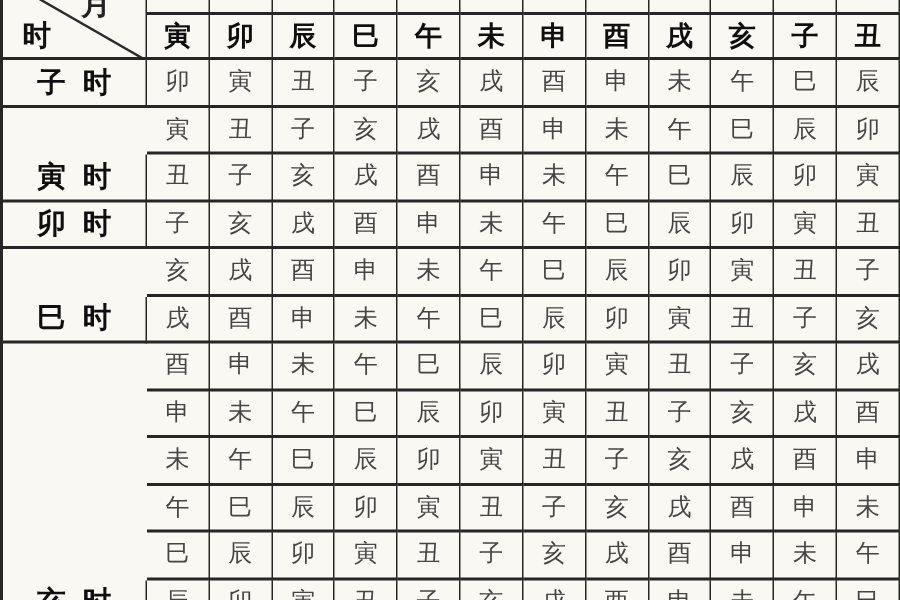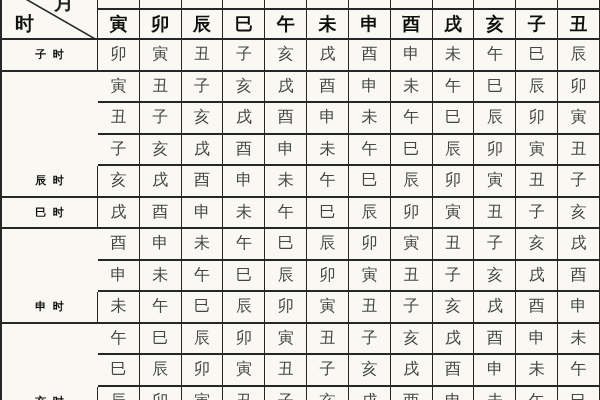--- a/index.html
+++ b/index.html
@@ -65,21 +65,21 @@
     border-bottom: 2px solid #262626;
     font-size: 18px;
     font-weight: 700;
     color: #0f0f0f;
     font-family: "Liberation Sans", sans-serif;
   }
 
   .label-cell {
     border-right: 1px solid #262626;
     border-bottom: 2px solid #262626;
-    font-size: 11px;
+    font-size: 19px;
     font-weight: 700;
     color: #0f0f0f;
     letter-spacing: 0.6em;
     text-indent: 0.6em;
     font-family: "Liberation Sans", sans-serif;
   }
 
   .data-cell {
     border-right: 1px solid #262626;
     border-bottom: 2px solid #262626;
@@ -144,45 +144,46 @@
       <div class="cell data-cell" style="grid-area: 4 / 4;">子</div>
       <div class="cell data-cell" style="grid-area: 4 / 5;">亥</div>
       <div class="cell data-cell" style="grid-area: 4 / 6;">戌</div>
       <div class="cell data-cell" style="grid-area: 4 / 7;">酉</div>
       <div class="cell data-cell" style="grid-area: 4 / 8;">申</div>
       <div class="cell data-cell" style="grid-area: 4 / 9;">未</div>
       <div class="cell data-cell" style="grid-area: 4 / 10;">午</div>
       <div class="cell data-cell" style="grid-area: 4 / 11;">巳</div>
       <div class="cell data-cell" style="grid-area: 4 / 12;">辰</div>
       <div class="cell data-cell" style="grid-area: 4 / 13;">卯</div>
+      <div class="cell label-cell" style="grid-area: 5 / 1;">寅时</div>
       <div class="cell data-cell" style="grid-area: 5 / 2;">丑</div>
       <div class="cell data-cell" style="grid-area: 5 / 3;">子</div>
       <div class="cell data-cell" style="grid-area: 5 / 4;">亥</div>
       <div class="cell data-cell" style="grid-area: 5 / 5;">戌</div>
       <div class="cell data-cell" style="grid-area: 5 / 6;">酉</div>
       <div class="cell data-cell" style="grid-area: 5 / 7;">申</div>
       <div class="cell data-cell" style="grid-area: 5 / 8;">未</div>
       <div class="cell data-cell" style="grid-area: 5 / 9;">午</div>
       <div class="cell data-cell" style="grid-area: 5 / 10;">巳</div>
       <div class="cell data-cell" style="grid-area: 5 / 11;">辰</div>
       <div class="cell data-cell" style="grid-area: 5 / 12;">卯</div>
       <div class="cell data-cell" style="grid-area: 5 / 13;">寅</div>
+      <div class="cell label-cell" style="grid-area: 6 / 1;">卯时</div>
       <div class="cell data-cell" style="grid-area: 6 / 2;">子</div>
       <div class="cell data-cell" style="grid-area: 6 / 3;">亥</div>
       <div class="cell data-cell" style="grid-area: 6 / 4;">戌</div>
       <div class="cell data-cell" style="grid-area: 6 / 5;">酉</div>
       <div class="cell data-cell" style="grid-area: 6 / 6;">申</div>
       <div class="cell data-cell" style="grid-area: 6 / 7;">未</div>
       <div class="cell data-cell" style="grid-area: 6 / 8;">午</div>
       <div class="cell data-cell" style="grid-area: 6 / 9;">巳</div>
       <div class="cell data-cell" style="grid-area: 6 / 10;">辰</div>
       <div class="cell data-cell" style="grid-area: 6 / 11;">卯</div>
       <div class="cell data-cell" style="grid-area: 6 / 12;">寅</div>
       <div class="cell data-cell" style="grid-area: 6 / 13;">丑</div>
-      <div class="cell label-cell" style="grid-area: 7 / 1;">辰时</div>
       <div class="cell data-cell" style="grid-area: 7 / 2;">亥</div>
       <div class="cell data-cell" style="grid-area: 7 / 3;">戌</div>
       <div class="cell data-cell" style="grid-area: 7 / 4;">酉</div>
       <div class="cell data-cell" style="grid-area: 7 / 5;">申</div>
       <div class="cell data-cell" style="grid-area: 7 / 6;">未</div>
       <div class="cell data-cell" style="grid-area: 7 / 7;">午</div>
       <div class="cell data-cell" style="grid-area: 7 / 8;">巳</div>
       <div class="cell data-cell" style="grid-area: 7 / 9;">辰</div>
       <div class="cell data-cell" style="grid-area: 7 / 10;">卯</div>
       <div class="cell data-cell" style="grid-area: 7 / 11;">寅</div>
@@ -218,21 +219,20 @@
       <div class="cell data-cell" style="grid-area: 10 / 4;">午</div>
       <div class="cell data-cell" style="grid-area: 10 / 5;">巳</div>
       <div class="cell data-cell" style="grid-area: 10 / 6;">辰</div>
       <div class="cell data-cell" style="grid-area: 10 / 7;">卯</div>
       <div class="cell data-cell" style="grid-area: 10 / 8;">寅</div>
       <div class="cell data-cell" style="grid-area: 10 / 9;">丑</div>
       <div class="cell data-cell" style="grid-area: 10 / 10;">子</div>
       <div class="cell data-cell" style="grid-area: 10 / 11;">亥</div>
       <div class="cell data-cell" style="grid-area: 10 / 12;">戌</div>
       <div class="cell data-cell" style="grid-area: 10 / 13;">酉</div>
-      <div class="cell label-cell" style="grid-area: 11 / 1;">申时</div>
       <div class="cell data-cell" style="grid-area: 11 / 2;">未</div>
       <div class="cell data-cell" style="grid-area: 11 / 3;">午</div>
       <div class="cell data-cell" style="grid-area: 11 / 4;">巳</div>
       <div class="cell data-cell" style="grid-area: 11 / 5;">辰</div>
       <div class="cell data-cell" style="grid-area: 11 / 6;">卯</div>
       <div class="cell data-cell" style="grid-area: 11 / 7;">寅</div>
       <div class="cell data-cell" style="grid-area: 11 / 8;">丑</div>
       <div class="cell data-cell" style="grid-area: 11 / 9;">子</div>
       <div class="cell data-cell" style="grid-area: 11 / 10;">亥</div>
       <div class="cell data-cell" style="grid-area: 11 / 11;">戌</div>

